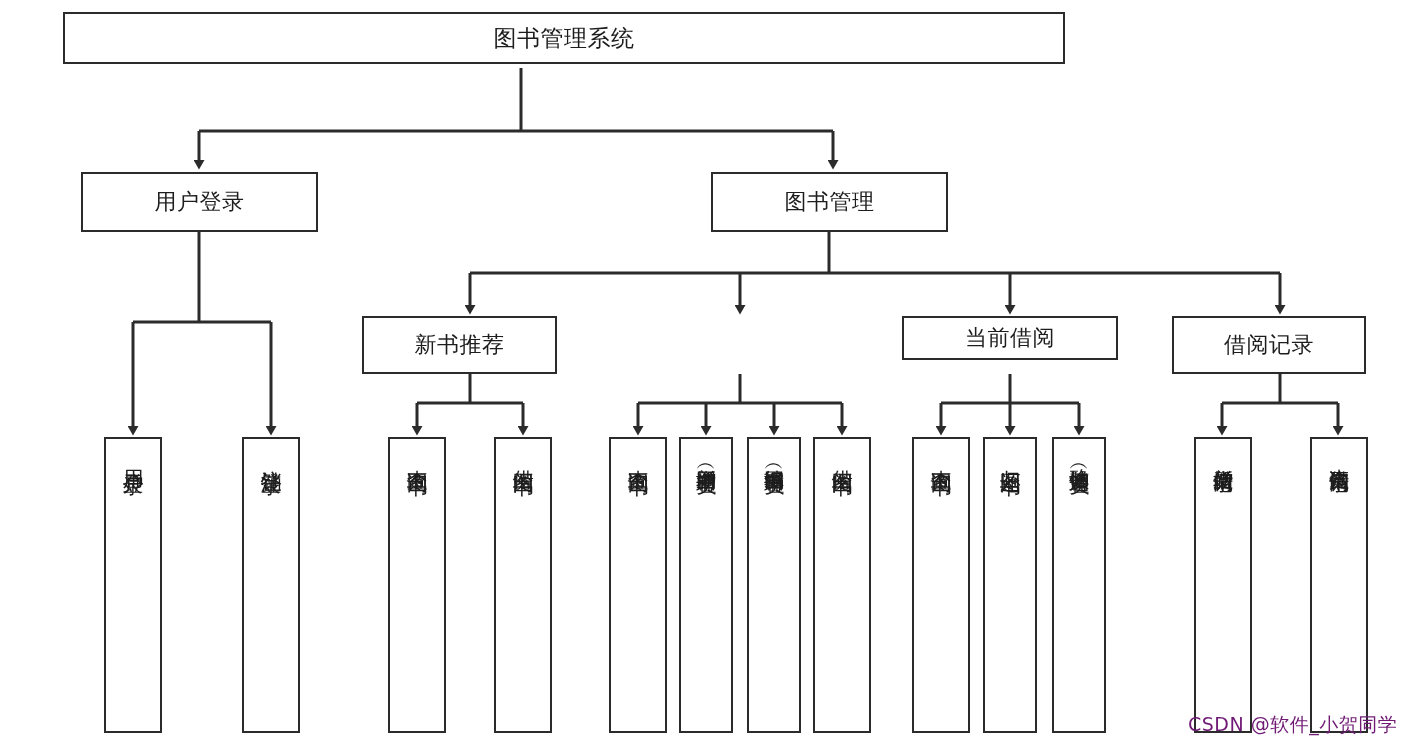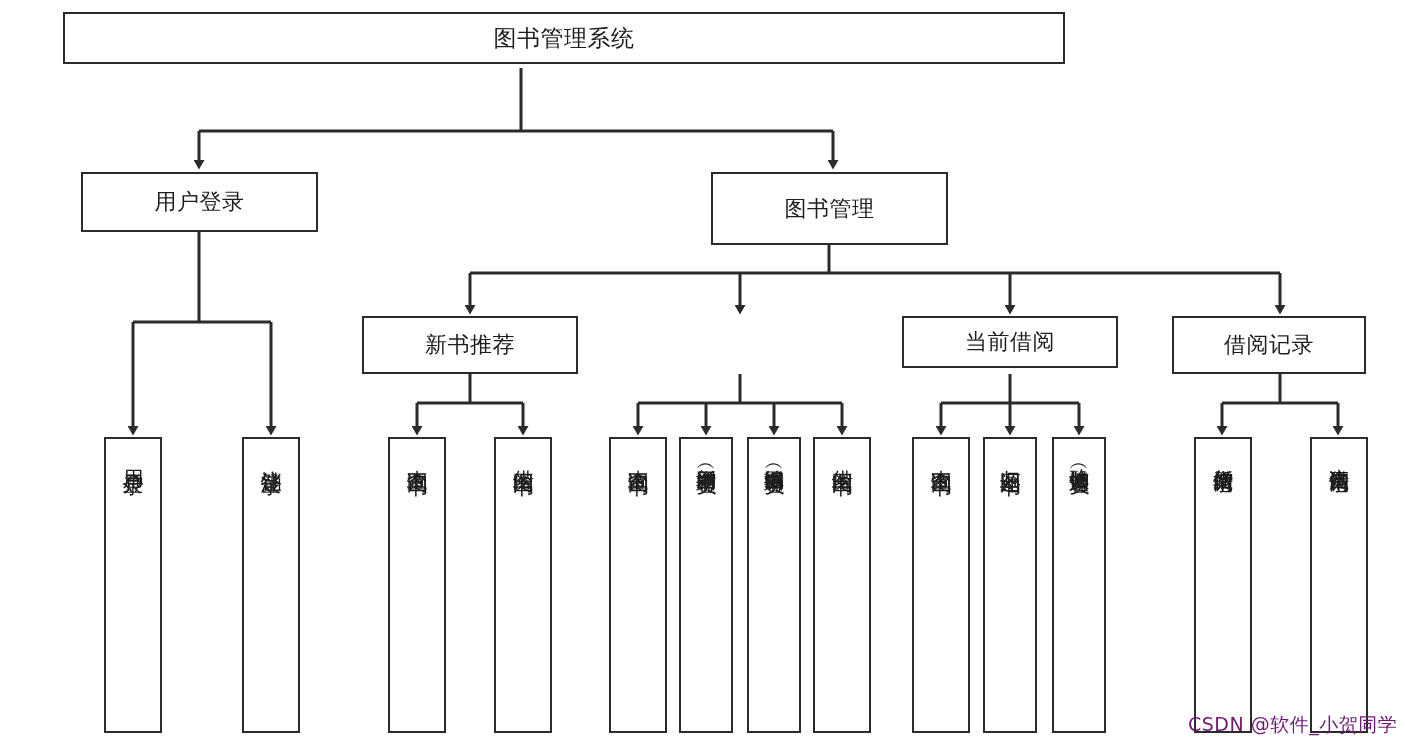--- a/index.html
+++ b/index.html
@@ -137,30 +137,30 @@
   </svg>
 
   <div class="node root" style="left:20px; top:12px; width:1002px; height:52px;margin-left:43px;">
     <span class="lbl">图书管理系统</span>
   </div>
 
   <div class="node branch" style="left:81px; top:172px; width:237px; height:60px;">
     <span class="lbl">用户登录</span>
   </div>
 
-  <div class="node branch" style="left:711px; top:172px; width:237px; height:73px;">
+  <div class="node branch" style="left:711px; top:172px; width:237px; height:60px;">
     <span class="lbl">图书管理</span>
   </div>
 
-  <div class="node branch" style="left:362px; top:316px; width:216px; height:58px;">
+  <div class="node branch" style="left:362px; top:316px; width:195px; height:58px;">
     <span class="lbl">新书推荐</span>
   </div>
 
 
-  <div class="node branch" style="left:902px; top:316px; width:216px; height:52px;">
+  <div class="node branch" style="left:902px; top:316px; width:216px; height:44px;">
     <span class="lbl">当前借阅</span>
   </div>
 
   <div class="node branch" style="left:1172px; top:316px; width:194px; height:58px;">
     <span class="lbl">借阅记录</span>
   </div>
 
   <div class="node leaf" style="left:104px; top:437px; width:58px; height:296px;">
     <span class="lbl">用户登录</span>
   </div>

